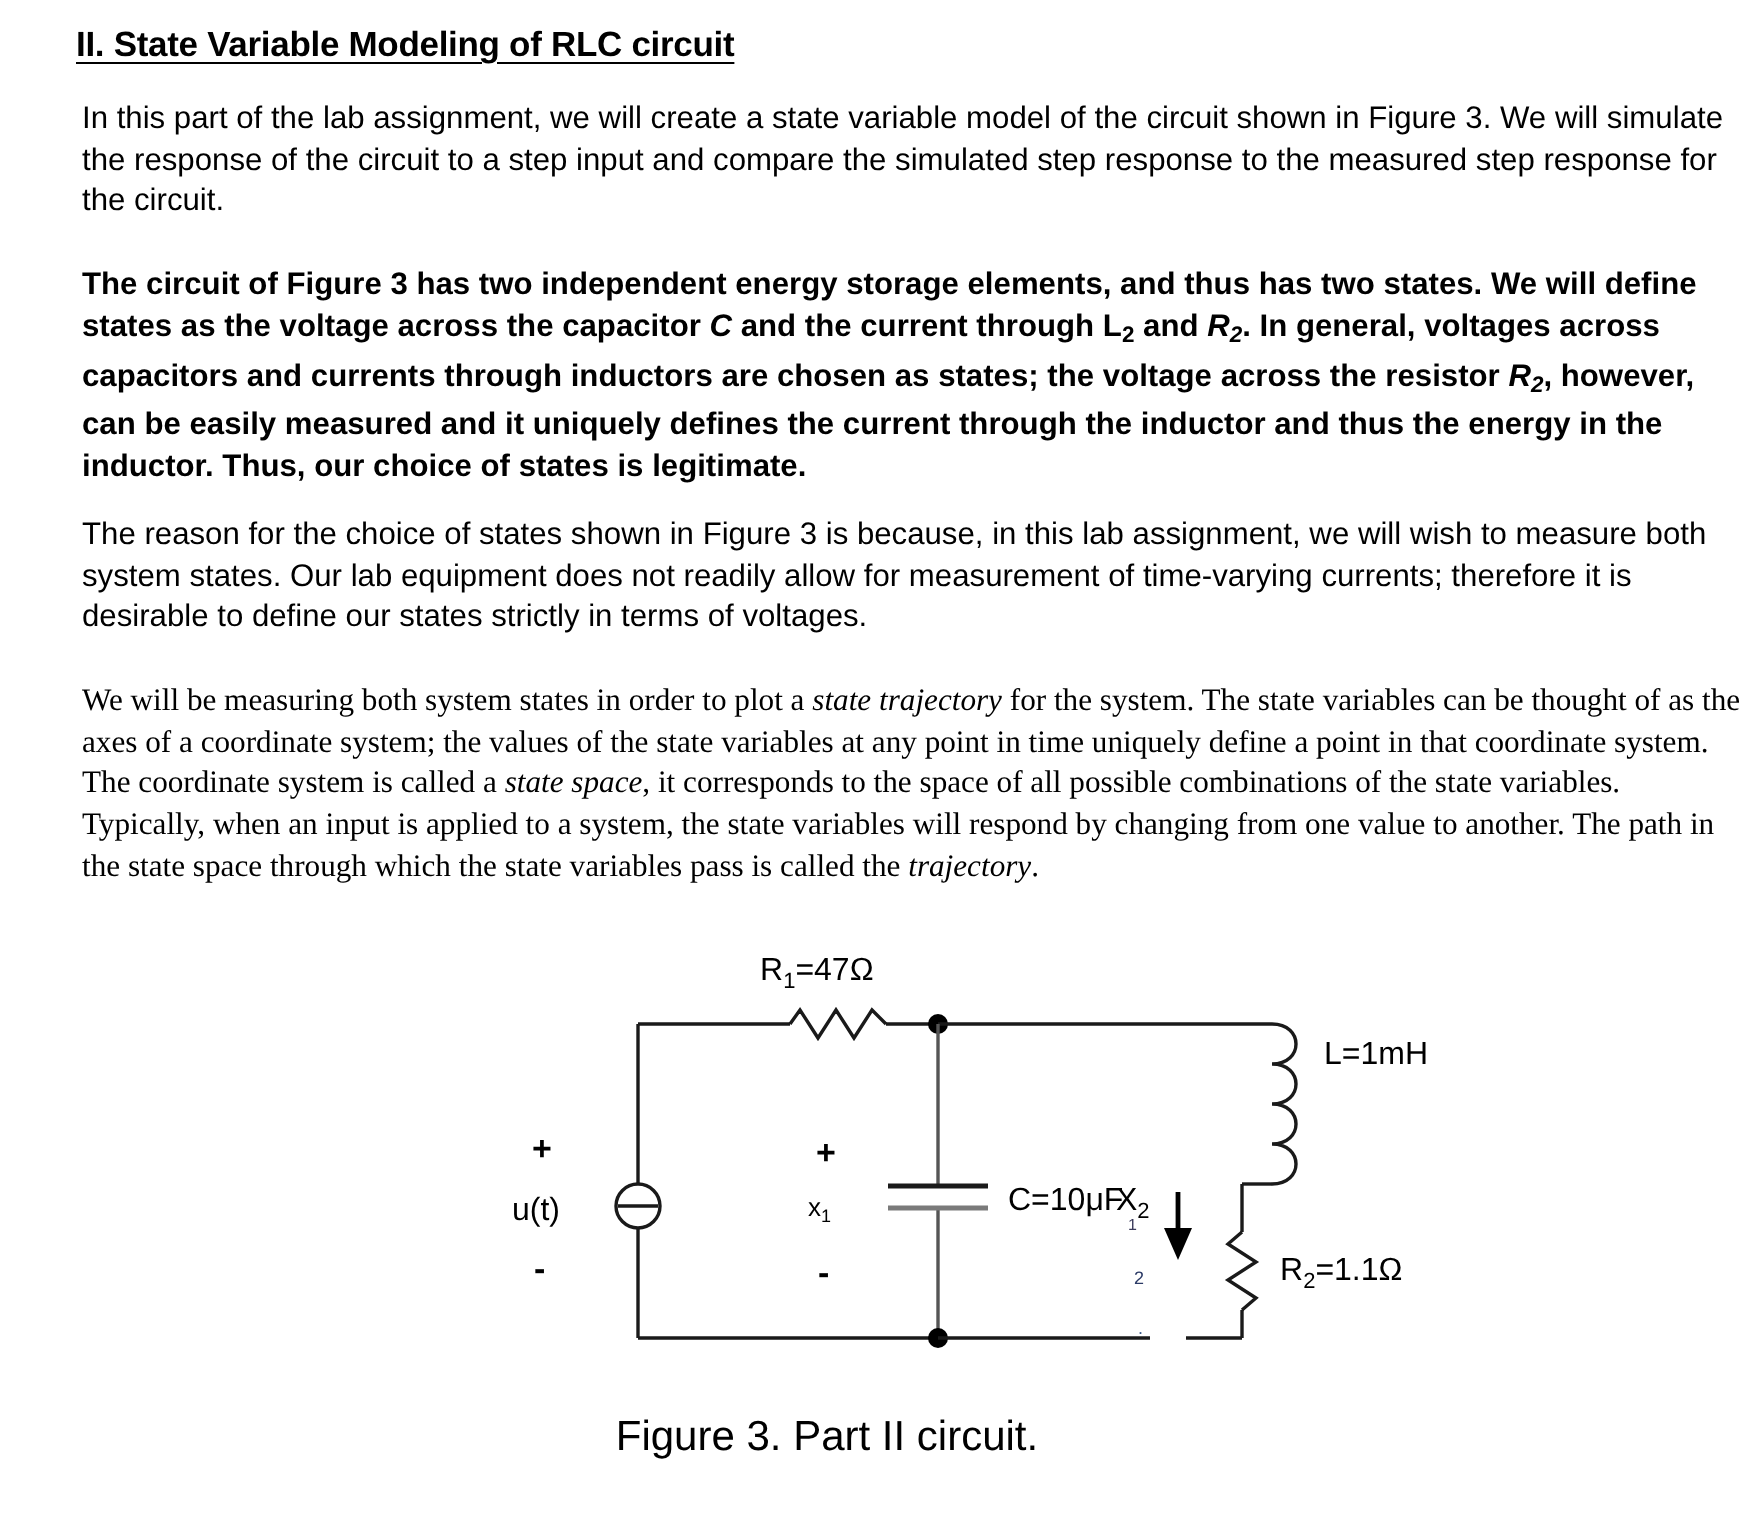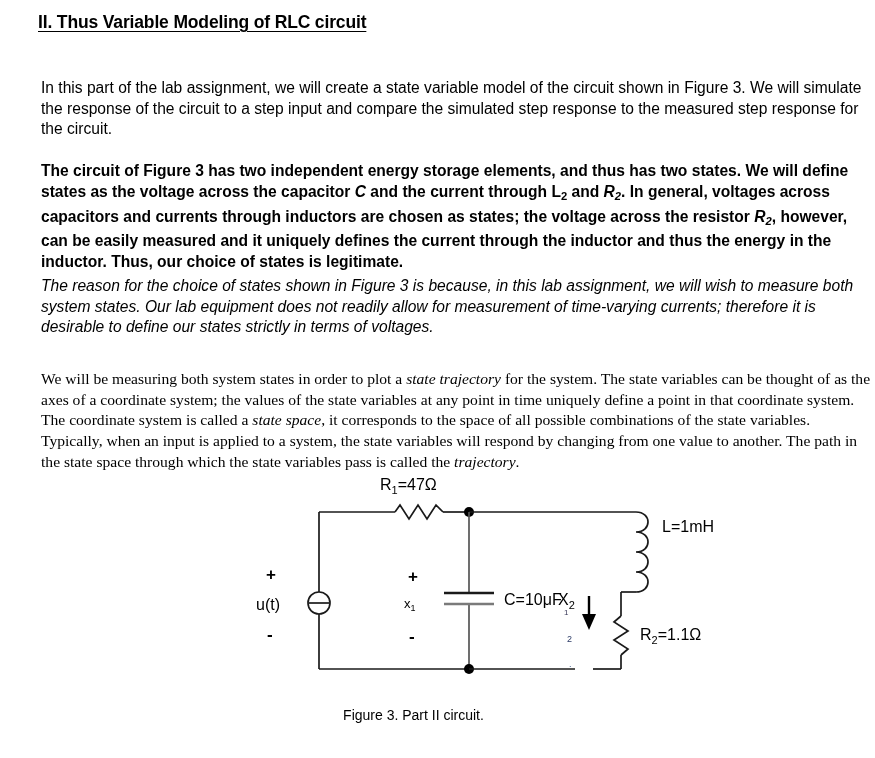--- a/index.html
+++ b/index.html
@@ -36,25 +36,24 @@
 
   
   .body-text {
     position: absolute;
     left: 41px;
     width: 832px;
     font-size: 15.6px;
     line-height: 20.7px;
     text-align: left;
     color: #000;
-    margin-top: 28px;
   }
   #para-1 { top: 50px; }
   #para-2 { top: 133px; font-weight: bold; }
-  #para-3 { top: 248px; font-style: italic; }
+  #para-3 { top: 258px; }
   #para-4 { top: 341px; font-family: Liberation Serif, serif; }
 
   .body-text i { font-style: italic; }
   .sub { font-size: 0.72em; vertical-align: -0.28em; }
 
   
   #figure-block {
     position: absolute;
     left: 0;
     top: 470px;
@@ -66,31 +65,31 @@
     position: absolute;
     left: 232px;
     top: 0px;
   }
   .fig-caption {
     position: absolute;
     left: 0;
     top: 237px;
     width: 709px;
     text-align: center;
-    font-size: 14px;
+    font-size: 21px;
     color: #000;
   }
   .fig-caption .capinner { padding-left: 86px; }
 </style>
 </head>
 <body>
 
 <div id="doc">
 
-  <div class="section-heading">II. Thus Variable Modeling of RLC circuit</div>
+  <div class="section-heading">II. State Variable Modeling of RLC circuit</div>
 
   <div class="body-text" id="para-1">
     <span>In this part of the lab assignment, we will create a state variable model of the circuit shown in Figure 3.  We will simulate the response of the circuit to a step input and compare the simulated step response to the measured step response for the circuit.</span>
   </div>
 
   <div class="body-text" id="para-2">
     <span>The circuit of Figure 3 has two independent energy storage elements, and thus has two states.  We will define states as the voltage across the capacitor </span><i>C</i><span> and the current through L</span><span class="sub">2</span><span> and  </span><i>R</i><i class="sub">2</i><span>.    In general, voltages across capacitors and currents through inductors are chosen as states; the voltage across the resistor </span><i>R</i><i class="sub">2</i><span>, however, can be easily measured and it uniquely defines the current through the inductor and thus the energy in the inductor.  Thus, our choice of states is legitimate.</span>
   </div>
 
   <div class="body-text" id="para-3">

